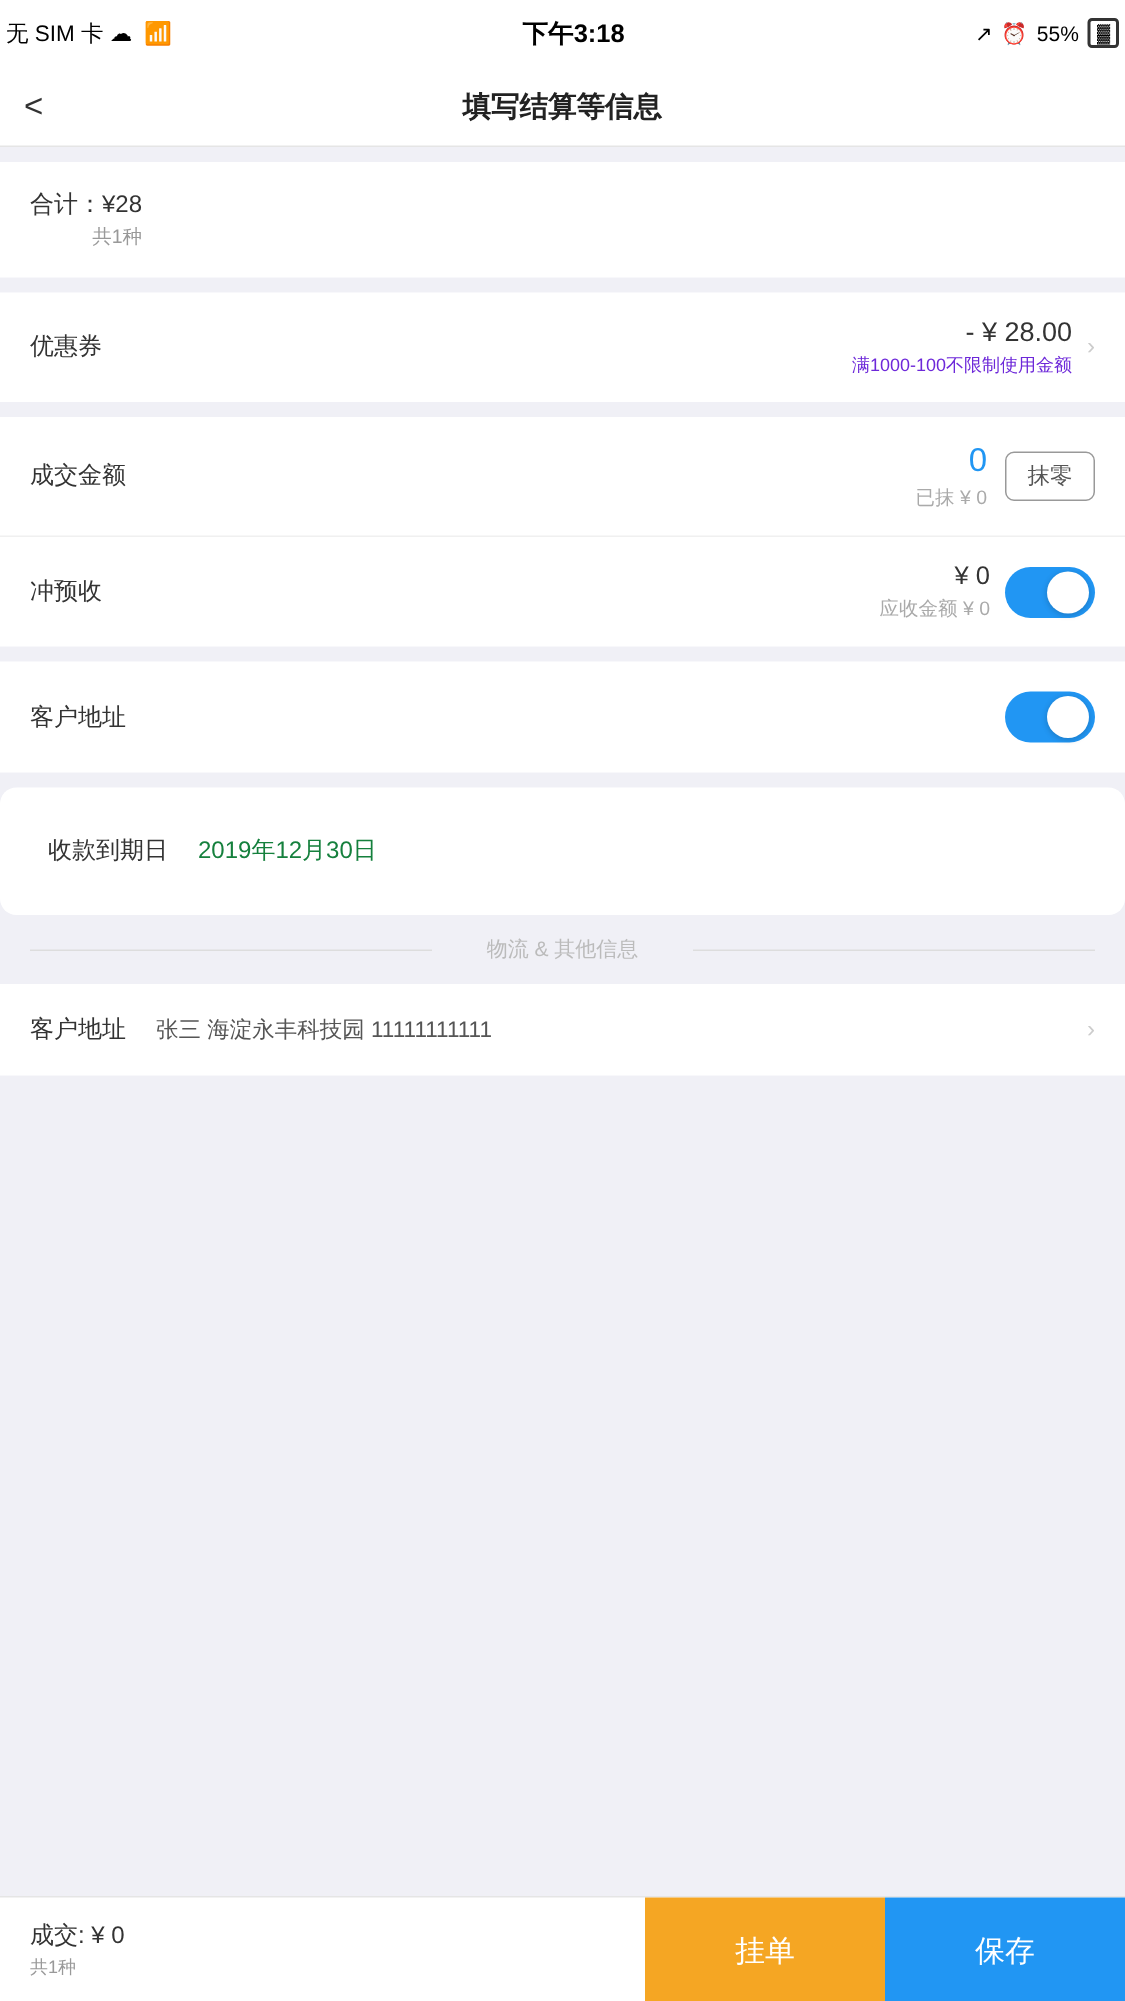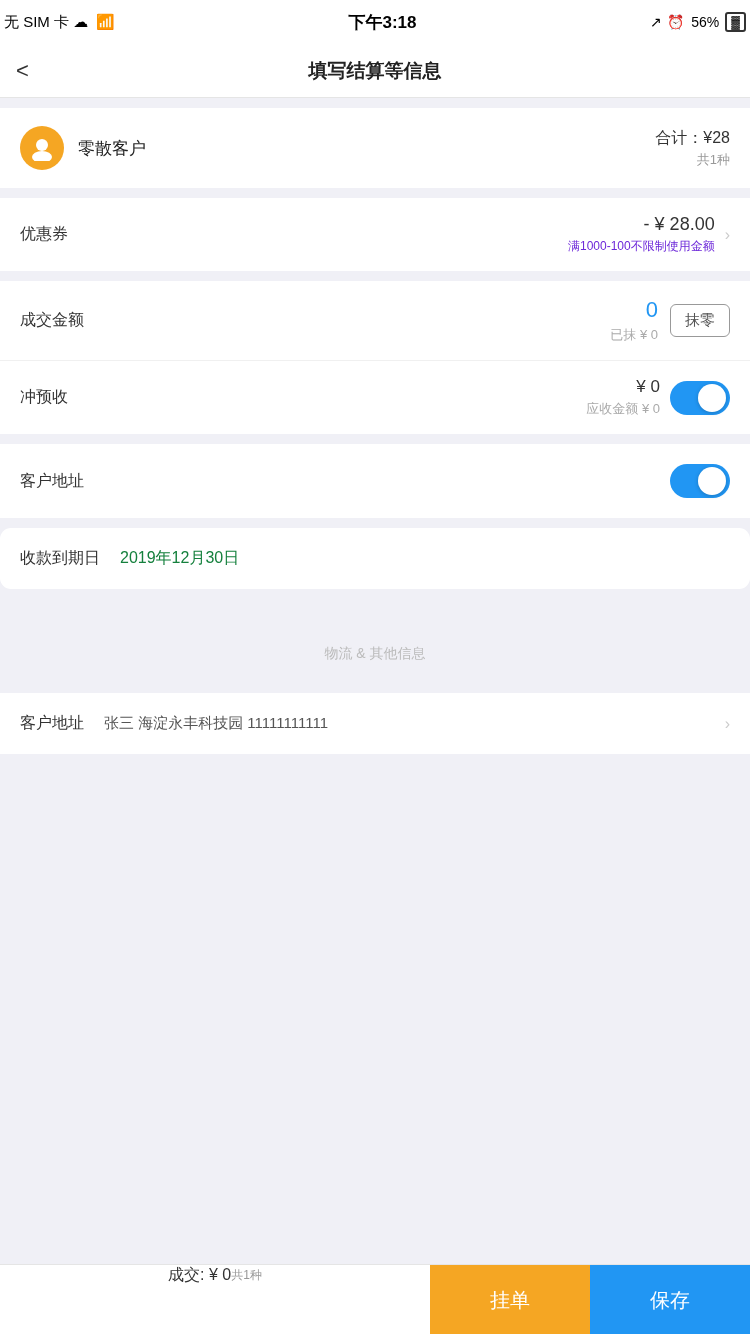--- a/index.html
+++ b/index.html
@@ -192,22 +192,22 @@
       justify-content: space-between;
     }
     .debt-label {
       font-size: 16px;
       color: #333;
     }
 
     
     .due-date-section {
       background: #fff;
-      margin-bottom: 26px;
-      padding: 20px;
+      margin-bottom: 0;
+      padding: 32px;
       border-radius: 11px;
     }
     .due-date-row {
       display: flex;
       align-items: center;
       gap: 20px;
     }
     .due-date-label {
       font-size: 16px;
       color: #333;
@@ -219,21 +219,20 @@
 
     
     .divider-section {
       background: #f0f0f6;
       padding: 14px 0;
       text-align: center;
       display: flex;
       align-items: center;
       justify-content: center;
       gap: 16px;
-      flex-direction: column;
     }
     .divider-line {
       flex: 1;
       height: 1px;
       background: #ddd;
       margin: 0 20px;
     }
     .divider-text {
       font-size: 14px;
       color: #bbb;
@@ -266,20 +265,21 @@
       bottom: 0;
       width: 750px;
       height: 70px;
       display: flex;
       background: #fff;
       border-top: 1px solid #e5e5e5;
     }
     .bottom-summary {
       flex: 1;
       display: flex;
+      flex-direction: column;
       justify-content: center;
       padding: 0 20px;
     }
     .bottom-summary-main {
       font-size: 16px;
       color: #333;
     }
     .bottom-summary-sub {
       font-size: 12px;
       color: #999;
@@ -317,43 +317,34 @@
 
 <div class="status-bar">
   <div class="status-left">
     <span>无 SIM 卡 ☁</span>
     <span>📶</span>
   </div>
   <div class="status-center">下午3:18</div>
   <div class="status-right">
     <span>↗</span>
     <span>⏰</span>
-    <span>56%</span>
+    <span>55%</span>
     <span style="border:2px solid #333;border-radius:3px;padding:1px 4px;font-size:12px;">▓</span>
   </div>
 </div>
 
 <div class="nav-bar">
   <div class="nav-back">&lt;</div>
   <div class="nav-title">填写结算等信息</div>
 </div>
 
 <div class="content-area">
 
   <div class="card" style="margin-top:10px;">
     <div class="customer-row">
-      <div class="customer-left">
-        <div class="avatar">
-          <svg width="26" height="26" viewBox="0 0 26 26" fill="none">
-            <circle cx="13" cy="10" r="6" fill="white"></circle>
-            <ellipse cx="13" cy="22" rx="10" ry="6" fill="white"></ellipse>
-          </svg>
-        </div>
-        <span class="customer-name">零散客户</span>
-      </div>
       <div class="customer-summary">
         <div class="total-amount">合计：¥28</div>
         <div class="total-count">共1种</div>
       </div>
     </div>
   </div>
 
   <div class="card">
     <div class="row-item" style="border-top:none;">
       <span class="row-label">优惠券</span>

